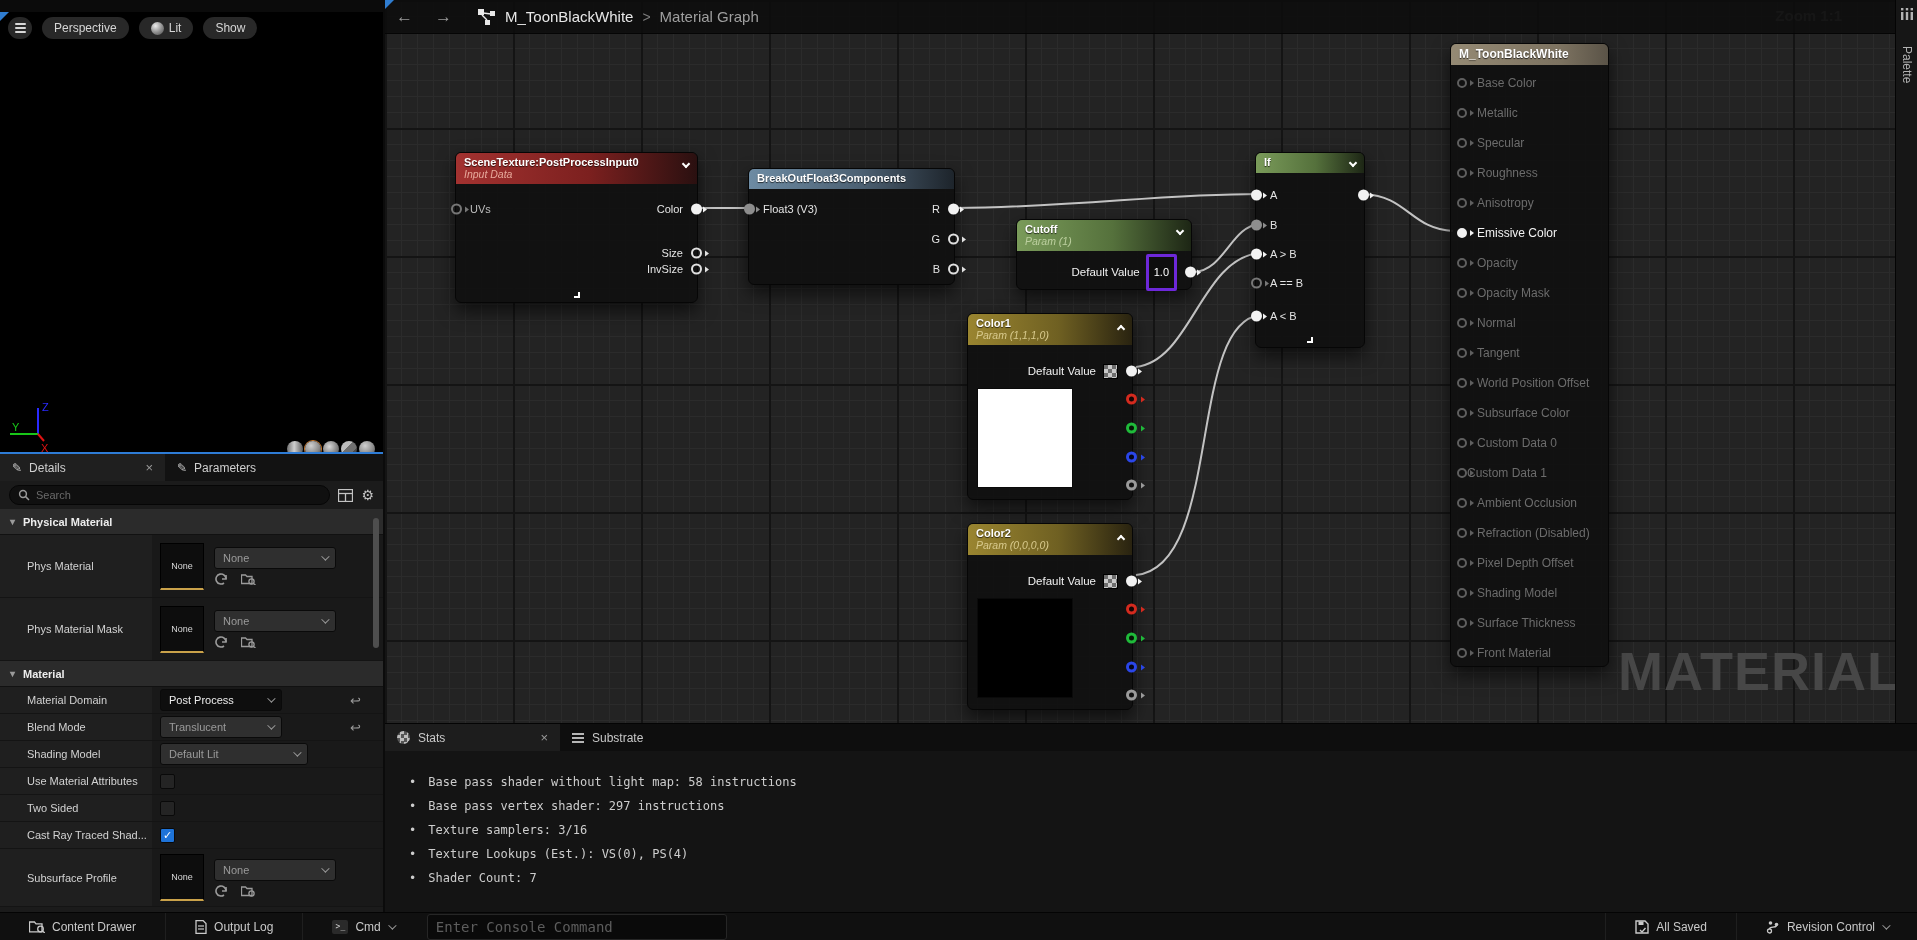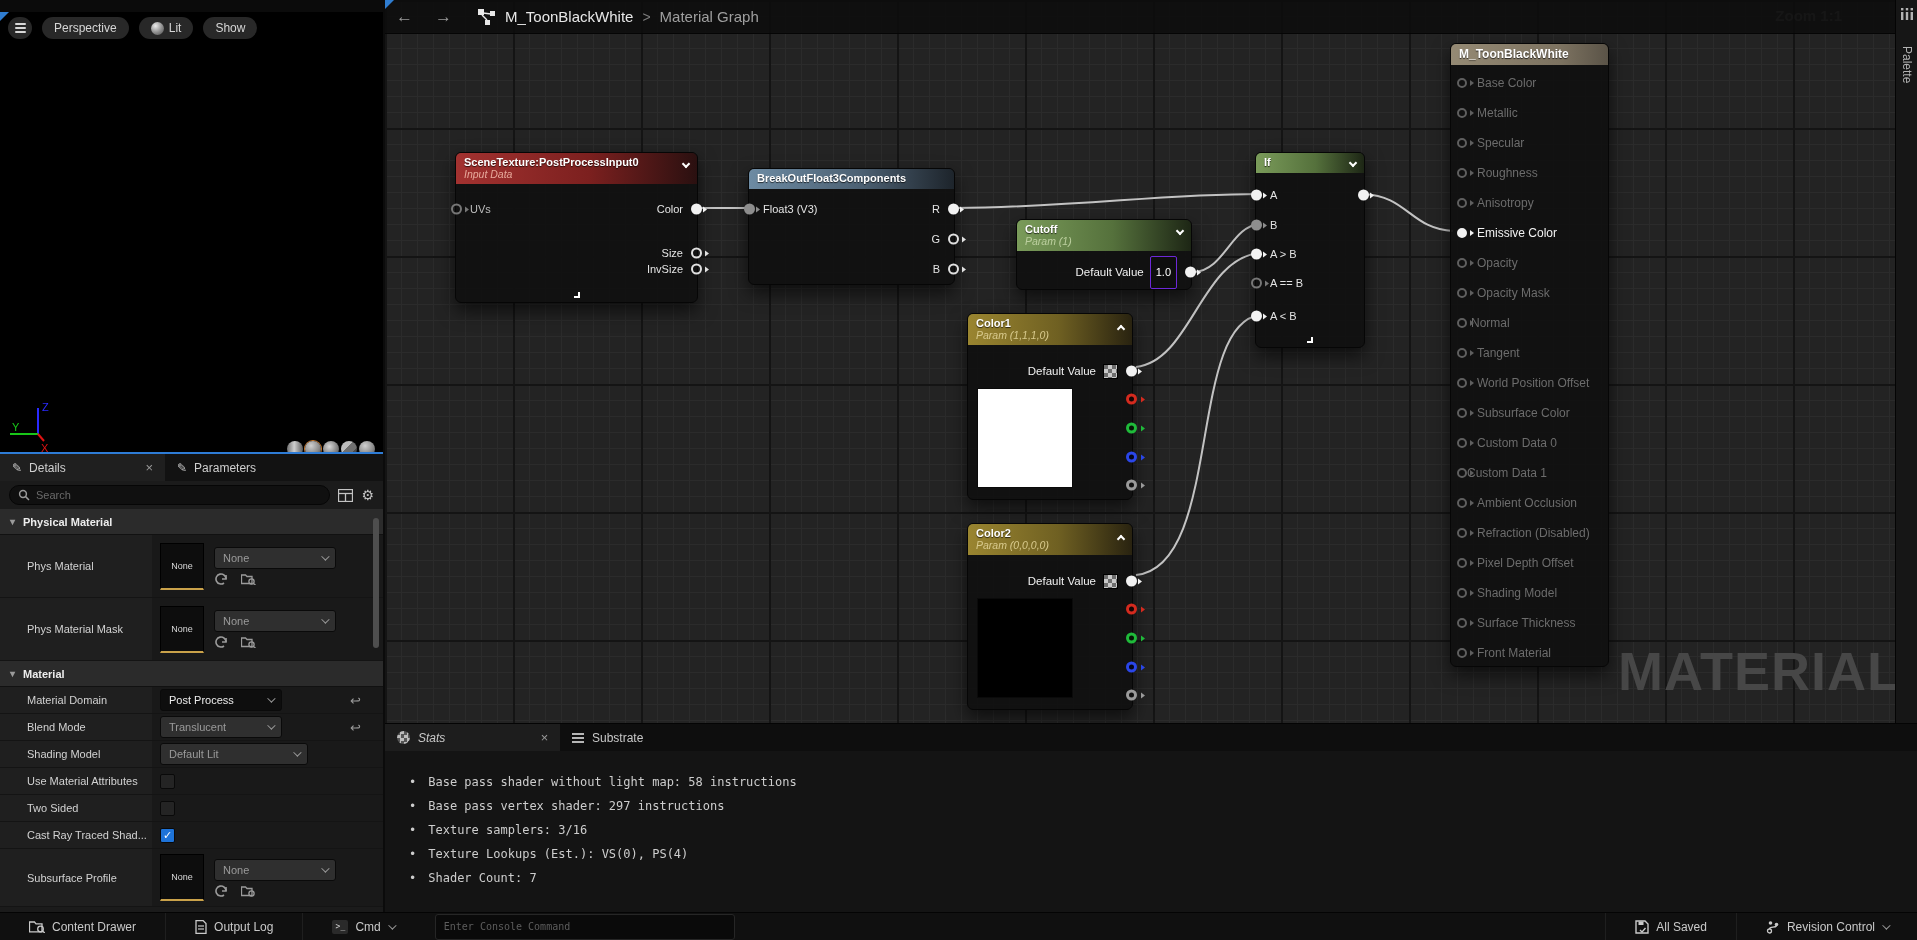--- a/index.html
+++ b/index.html
@@ -128,21 +128,21 @@
   .pin.filled-gray { background:#8d8d8d; color:#8d8d8d; }
   .pin.hollow { border:2.5px solid #e0e0e0; background:transparent; color:#e0e0e0; }
   .pin.hollow-dim { border:2.5px solid #777; background:transparent; color:#777; }
   .pin.ring-red   { border:3px solid #d42a1e; background:#150505; color:#d42a1e; }
   .pin.ring-green { border:3px solid #1fba3a; background:#051505; color:#1fba3a; }
   .pin.ring-blue  { border:3px solid #2a46e8; background:#050515; color:#2a46e8; }
   .pin.ring-gray  { border:3px solid #9a9a9a; background:#101010; color:#9a9a9a; }
   .node-bchev { position:absolute; bottom:4px; left:50%; transform:translateX(-50%); }
 
   .dv-label { font-size:11.5px; color:#f0f0f0; }
-  .dv-box { border:1px solid #6d28d9; background:#0e0e0e; border-radius:2px; color:#fff;
+  .dv-box { border:3px solid #6d28d9; background:#0e0e0e; border-radius:2px; color:#fff;
     font-size:11px; padding:8px 5px; margin-left:6px; line-height:15px; }
   .checker { width:15px; height:15px; margin-left:7px; border:1px solid #000;
     background:conic-gradient(#c9c9c9 25%, #6e6e6e 0 50%, #c9c9c9 0 75%, #6e6e6e 0);
     background-size:8px 8px; }
   .cpreview { position:absolute; left:9px; top:74px; width:96px; height:100px; border:1px solid #0a0a0a; }
 
   
   .rrow { position:absolute; left:0; right:0; height:30px; display:flex; align-items:center; padding-left:16px; }
   .rrow .plabel { font-size:12px; color:#6c6c6c; }
   .rrow .rpin { position:absolute; left:6px; top:50%; transform:translateY(-50%); width:10px; height:10px;
@@ -150,37 +150,37 @@
   .rrow .rpin::after { content:""; position:absolute; left:11px; top:50%; transform:translateY(-50%);
     border-left:4px solid currentColor; border-top:3px solid transparent; border-bottom:3px solid transparent; }
   .rrow.active .plabel { color:#f2f2f2; }
   .rrow.active .rpin { border-color:#f2f2f2; background:#f2f2f2; color:#f2f2f2; }
 
   
   #stats-panel { position:absolute; left:385px; top:723px; width:1532px; height:189px; background:#141414;
     border-top:1px solid #040404; }
   #stats-tabs { height:27px; background:#0e0e0e; display:flex; align-items:stretch; }
   .stab { display:flex; align-items:center; gap:8px; padding:0 12px; font-size:12px; color:#c9c9c9; }
-  .stab.active { background:#1d1d1d; width:175px;font-style:italic; }
+  .stab.active { background:#1d1d1d; width:175px; }
   .stab .close-x { margin-left:auto; color:#9a9a9a; font-size:13px; }
   .stats-ic { width:13px; height:13px; border-radius:50%;
     background:conic-gradient(#bbb 25%, #555 0 50%, #bbb 0 75%, #555 0); background-size:7px 7px; }
   .substrate-ic { display:flex; flex-direction:column; gap:2px; }
   .substrate-ic i { width:12px; height:2px; background:#b5b5b5; display:block; }
   #stats-body { padding:24px 0 0 24px; font-family:"DejaVu Sans Mono", monospace; font-size:12px; color:#cdcdcd; }
   #stats-body .sline { margin-bottom:10px; display:flex; gap:12px; }
   #stats-body .bullet { color:#cdcdcd; }
 
   
   #bottom-bar { position:absolute; left:0; top:912px; width:1917px; height:28px; background:#101010;
     border-top:1px solid #040404; display:flex; align-items:center; font-size:12px; color:#c9c9c9; }
   .bb-item { display:flex; align-items:center; gap:7px; padding:0 29px; height:100%; }
   .bb-sep { width:1px; height:100%; background:#1f1f1f; }
-  #console-input { width:300px; height:18px; margin-left:12px; background:#0a0a0a; border:1px solid #262626;
-    border-radius:3px; color:#bdbdbd; font-family:"DejaVu Sans Mono",monospace; font-size:10px; padding:12px 8px; outline:none; }
+  #console-input { width:300px; height:18px; margin-left:4px; background:#0a0a0a; border:1px solid #262626;
+    border-radius:3px; color:#bdbdbd; font-family:"DejaVu Sans Mono",monospace; font-size:14px; padding:12px 8px; outline:none; }
   #console-input::placeholder { color:#5d5d5d; }
   #bb-right { margin-left:auto; display:flex; align-items:center; height:100%;justify-content:flex-end; }
   .cmd-ic { width:16px; height:14px; background:#2a2a2a; border-radius:2px; color:#d0d0d0;
     font-family:"DejaVu Sans Mono",monospace; font-size:8px; display:flex; align-items:center; justify-content:center; }
   svg { display:block; }
 </style>
 </head>
 <body>
 
 <div id="app">
@@ -582,21 +582,21 @@
       <div class="rrow" style="top:204px">
           <span class="rpin"></span>
           <span class="plabel" style="margin-left:10px">Opacity</span>
         </div>
       <div class="rrow" style="top:234px">
           <span class="rpin"></span>
           <span class="plabel" style="margin-left:10px">Opacity Mask</span>
         </div>
       <div class="rrow" style="top:264px">
           <span class="rpin"></span>
-          <span class="plabel" style="margin-left:4px">Normal</span>
+          <span class="plabel" style="margin-left:10px">Normal</span>
         </div>
       <div class="rrow" style="top:294px">
           <span class="rpin"></span>
           <span class="plabel" style="margin-left:10px">Tangent</span>
         </div>
       <div class="rrow" style="top:324px">
           <span class="rpin"></span>
           <span class="plabel" style="margin-left:10px">World Position Offset</span>
         </div>
       <div class="rrow" style="top:354px">

